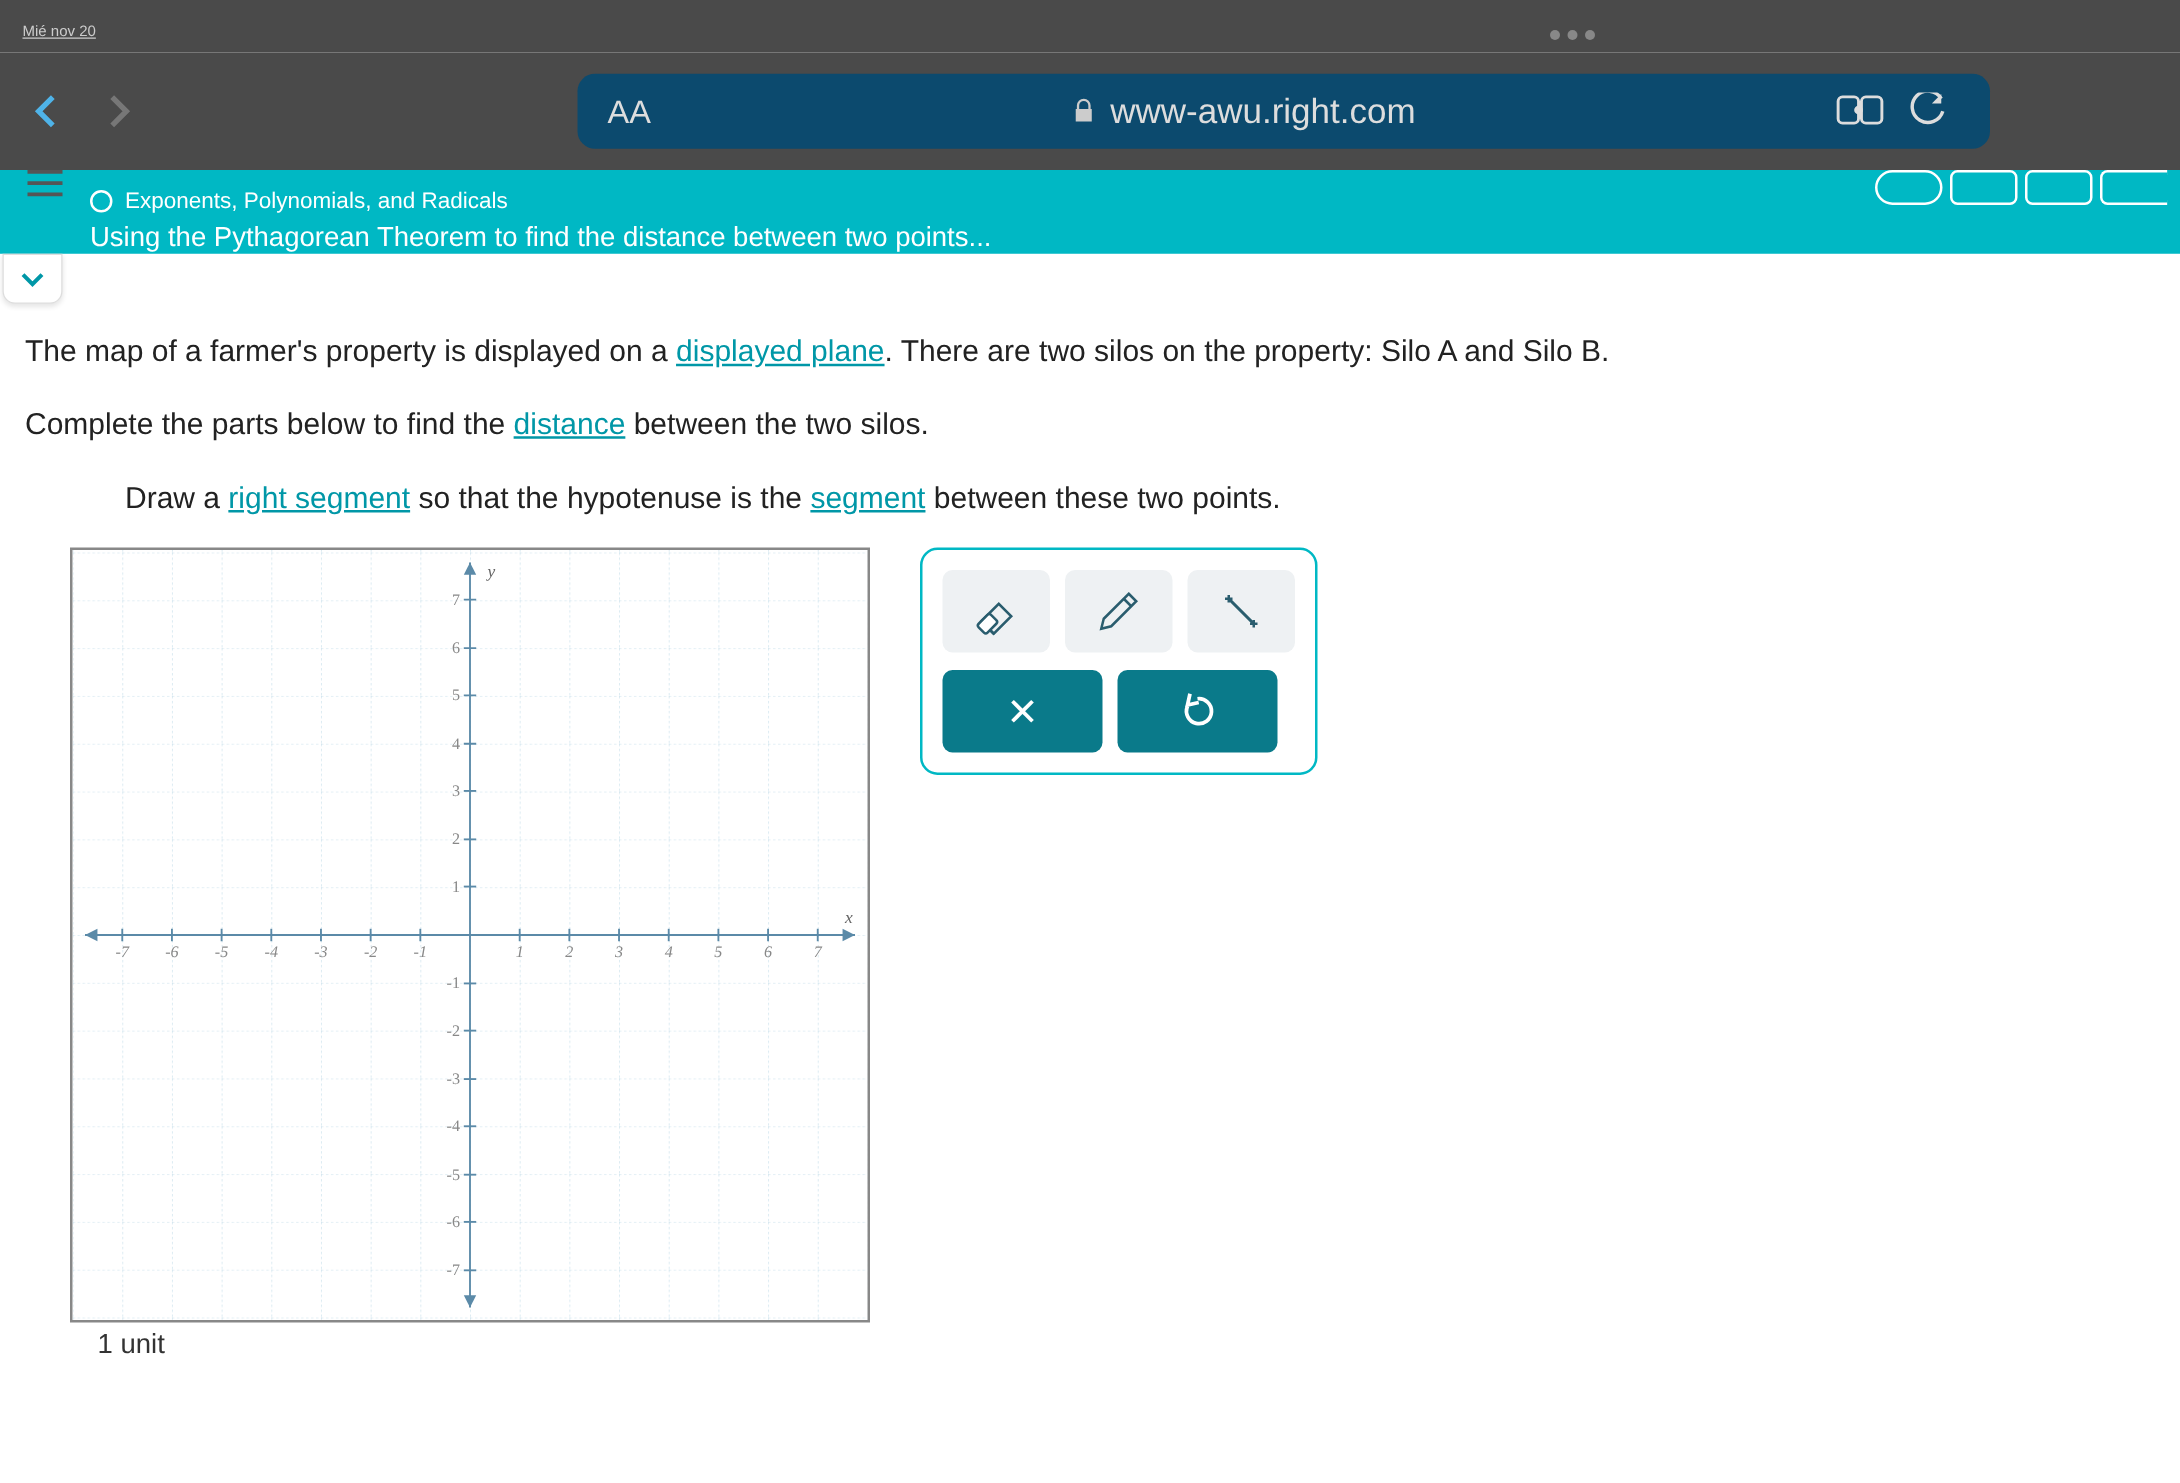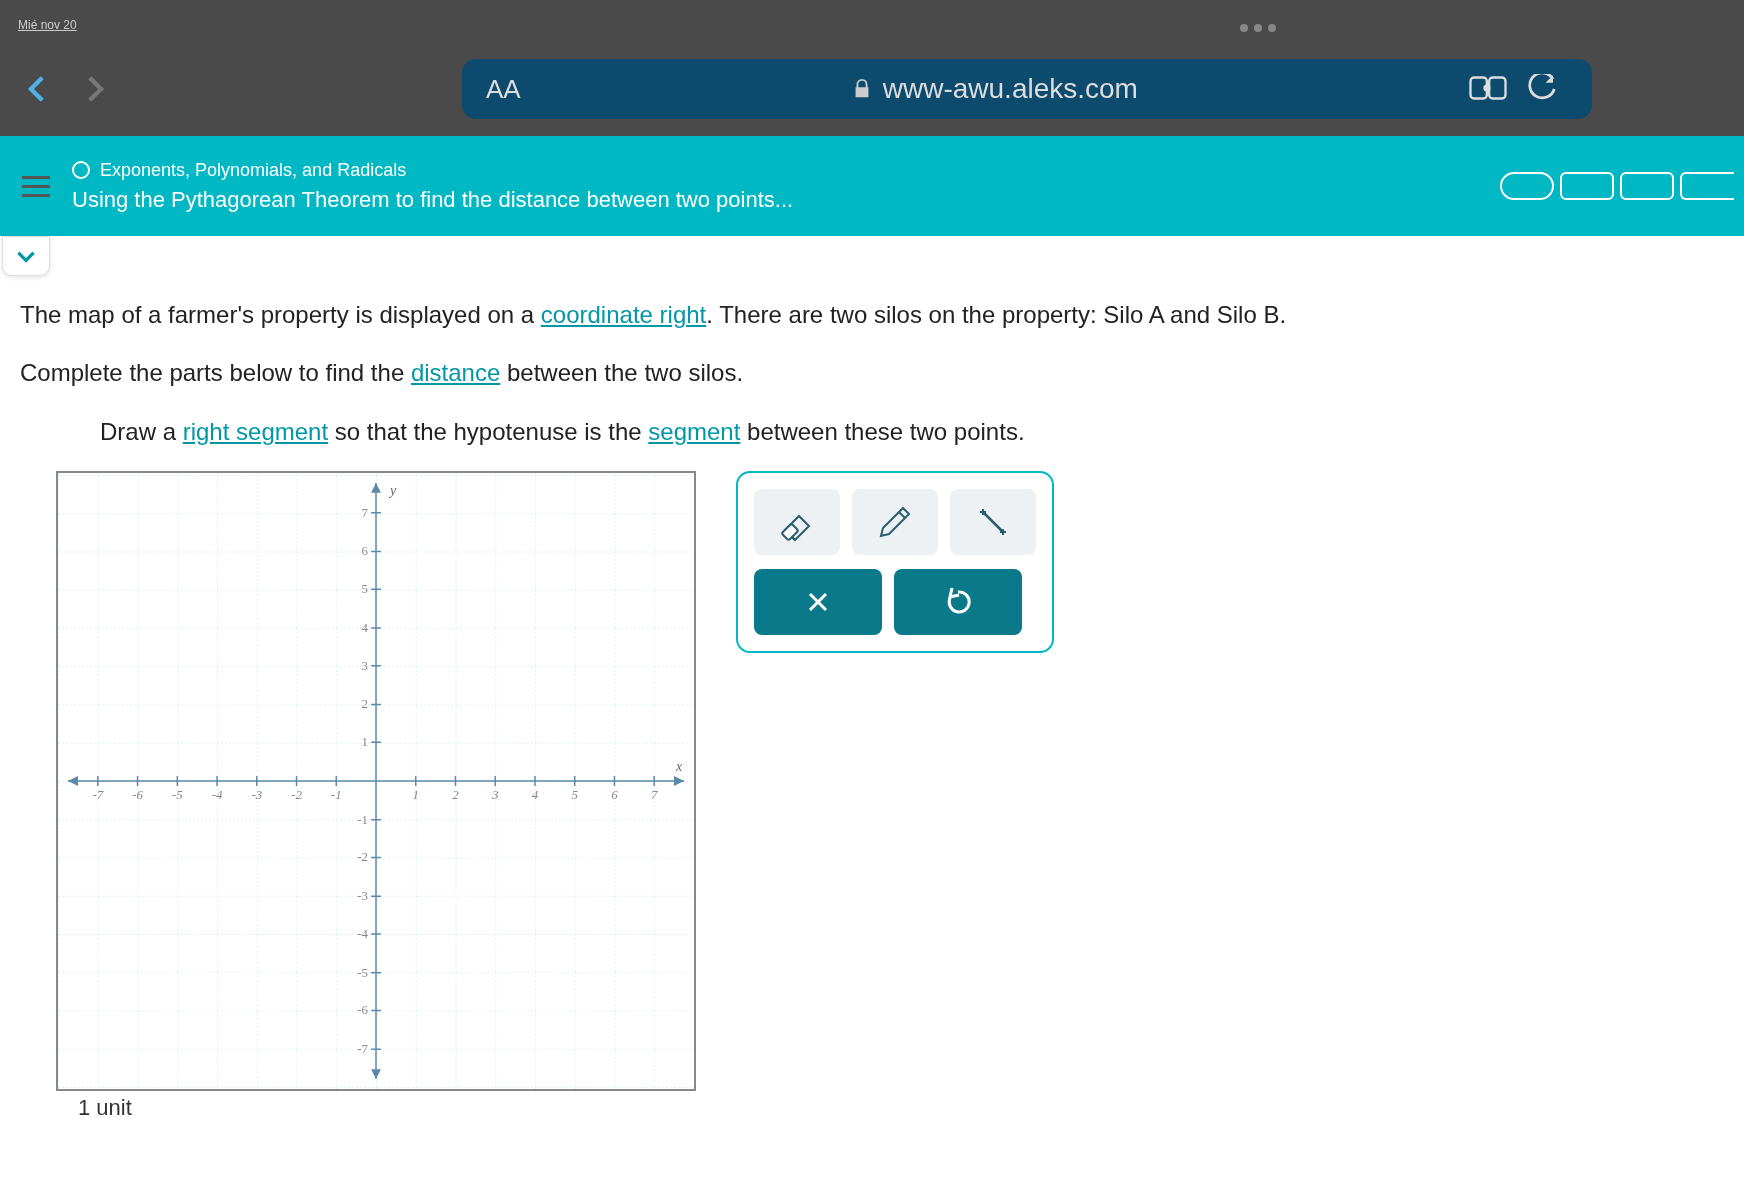--- a/index.html
+++ b/index.html
@@ -9,21 +9,21 @@
     .status-dots { display: flex; gap: 6px; margin-right: 450px; }
     .status-dots span { width: 8px; height: 8px; border-radius: 50%; background: #888; }
     
     .nav-bar { background: #4a4a4a; display: flex; align-items: center; padding: 12px 20px; gap: 20px; height: 94px; }
     .nav-chevron { width: 36px; height: 36px; display: flex; align-items: center; justify-content: center; }
     .address-bar { flex: 1; background: #0c4a6e; border-radius: 14px; display: flex; align-items: center; padding: 14px 24px; margin: 0 20px; max-width: 1130px; margin-left: 330px; }
     .address-aa { color: #ddd; font-size: 26px; font-weight: 500; }
     .address-center { flex: 1; display: flex; align-items: center; justify-content: center; gap: 10px; color: #ddd; font-size: 28px; }
     .nav-icons { display: flex; gap: 20px; margin-right: 10px; }
     
-    .app-header { background: #00b8c4; color: #fff; display: flex; align-items: center; padding: 0; height: 100px; }
+    .app-header { background: #00b8c4; color: #fff; display: flex; padding: 0; height: 67px; }
     .hamburger { padding: 0 22px; display: flex; flex-direction: column; gap: 6px; }
     .hamburger span { width: 28px; height: 3px; background: #555; }
     .app-header-text { padding: 14px 0; }
     .topic-line { display: flex; align-items: center; gap: 10px; font-size: 18px; margin-bottom: 6px; }
     .topic-circle { width: 18px; height: 18px; border: 2px solid #fff; border-radius: 50%; }
     .lesson-title { font-size: 22px; font-weight: 500; }
     .progress-boxes { display: flex; gap: 6px; margin-left: auto; margin-right: 10px; }
     .progress-box { width: 54px; height: 28px; border: 2px solid #fff; border-radius: 6px; }
     .progress-box.pill { border-radius: 14px; }
     
@@ -71,21 +71,21 @@
     <svg viewBox="0 0 24 24" width="34" height="34" fill="none" stroke="#777" stroke-width="3">
         <polyline points="9 4 17 12 9 20"></polyline>
       </svg>
   </div>
   <div class="address-bar">
     <span class="address-aa">AA</span>
     <div class="address-center">
       <svg viewBox="0 0 24 24" width="22" height="22" fill="#ccc">
           <path d="M6 10V7a6 6 0 1112 0v3h1v11H5V10h1zm2 0h8V7a4 4 0 10-8 0v3z"></path>
         </svg>
-      <span>www-awu.aleks.com</span>
+      <span>www-awu.right.com</span>
     </div>
     <div class="nav-icons">
       <svg viewBox="0 0 32 24" width="40" height="28" fill="none" stroke="#ddd" stroke-width="2">
           <rect x="1" y="3" width="14" height="18" rx="3"></rect>
           <rect x="17" y="3" width="14" height="18" rx="3"></rect>
           <circle cx="15" cy="12" r="2" fill="#ddd"></circle>
         </svg>
       <svg viewBox="0 0 24 24" width="30" height="30" fill="none" stroke="#ddd" stroke-width="2.2">
           <path d="M20 4 A 10 10 0 1 0 21 12"></path>
           <polyline points="20 1 20 7 14 7" fill="#ddd" stroke="none"></polyline>
@@ -116,21 +116,21 @@
 </div>
 
 <div class="collapse-tab">
   <svg viewBox="0 0 24 24" width="26" height="26" fill="none" stroke="#0097a7" stroke-width="3">
       <polyline points="5 9 12 16 19 9"></polyline>
     </svg>
 </div>
 
 <div class="content">
   <p>
-    <span>The map of a farmer's property is displayed on a </span><a href="#" class="link">coordinate right</a><span>. There are two silos on the property: Silo A and Silo B.</span>
+    <span>The map of a farmer's property is displayed on a </span><a href="#" class="link">displayed plane</a><span>. There are two silos on the property: Silo A and Silo B.</span>
   </p>
   <p>
     <span>Complete the parts below to find the </span><a href="#" class="link">distance</a><span> between the two silos.</span>
   </p>
 
   <div class="part-a">
     <p style="padding-left: 44px;">
       <span>Draw a </span><a href="#" class="link">right segment</a><span> so that the hypotenuse is the </span><a href="#" class="link">segment</a><span> between these two points.</span>
     </p>
   </div>

